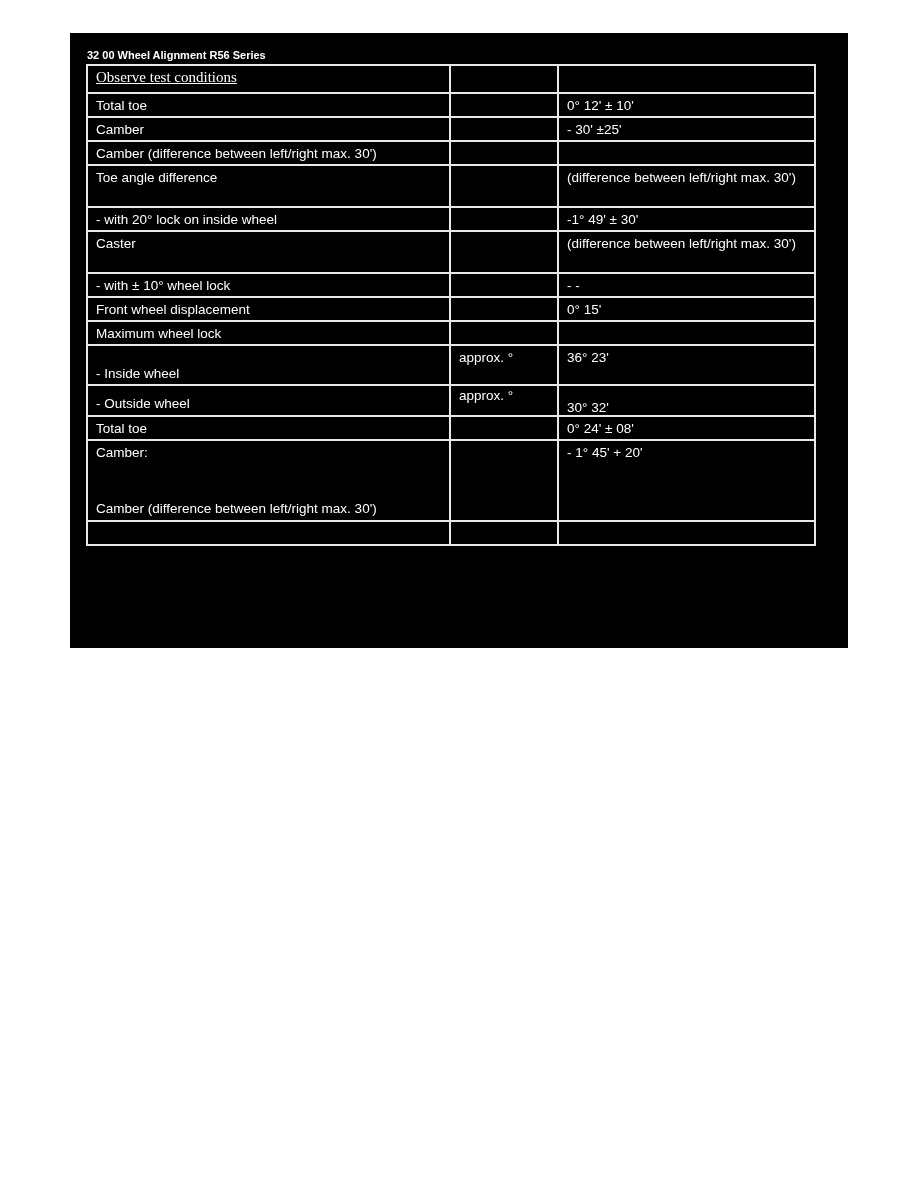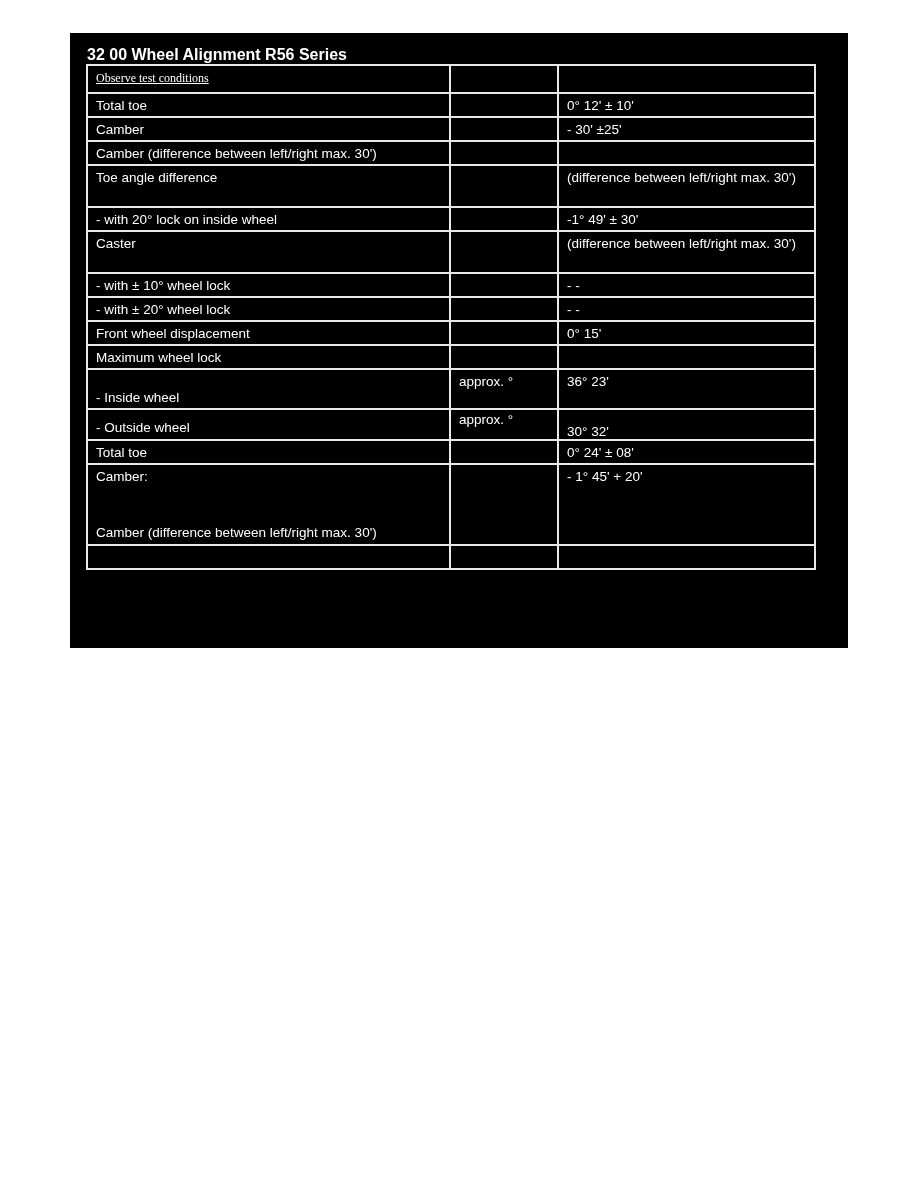--- a/index.html
+++ b/index.html
@@ -4,39 +4,39 @@
 <style>
   html, body { margin: 0; padding: 0; background: #ffffff; }
   body { width: 918px; height: 1188px; position: relative; overflow: hidden; }
   .panel {
     position: absolute; left: 70px; top: 33px; width: 778px; height: 615px;
     background: #000000;
   }
   .title {
     position: absolute; left: 17px; top: 13px;
     font-family: "Liberation Sans", sans-serif; font-weight: bold;
-    font-size: 16px; color: #ffffff; line-height: 18px; white-space: nowrap;
+    font-size: 11px; color: #ffffff; line-height: 18px; white-space: nowrap;
   }
   table.spec {
     position: absolute; left: 16px; top: 31px; width: 730px;
     border-collapse: collapse; table-layout: fixed;
     border: 2px solid #e8e8e8;
   }
   table.spec td {
     border: 2px solid #e8e8e8; color: #ffffff; vertical-align: top;
     font-family: "Liberation Sans", sans-serif; font-size: 13.5px;
     line-height: 15px; padding: 4px 8px 0 8px; overflow: hidden;
     white-space: nowrap;
   }
   table.spec td.wrap { white-space: normal; }
   td.c1 { width: 345px; }
   td.c2 { width: 90px; }
   td.c3 { }
   .serif-link {
-    font-family: "Liberation Serif", serif; font-size: 12px;
+    font-family: "Liberation Serif", serif; font-size: 15px;
     text-decoration: underline; color: #ffffff; text-align: right;
   }
   tr.h26 td { height: 22px; }
   tr.h22 td { height: 18px; }
   tr.h40 td { height: 36px; }
   tr.h79 td { height: 75px; }
   .lower { display: block; margin-top: 41px; }
 </style>
 </head>
 <body>
@@ -80,25 +80,20 @@
         <td class="c1">Caster</td>
         <td class="c2"></td>
         <td class="c3 wrap">(difference between left/right max. 30')</td>
       </tr>
       <tr class="h22">
         <td class="c1">- with ± 10° wheel lock</td>
         <td class="c2"></td>
         <td class="c3">- -</td>
       </tr>
       <tr class="h22">
-        <td class="c1">- with ± 20° wheel lock</td>
-        <td class="c2"></td>
-        <td class="c3">- -</td>
-      </tr>
-      <tr class="h22">
         <td class="c1">Front wheel displacement</td>
         <td class="c2"></td>
         <td class="c3">0° 15'</td>
       </tr>
       <tr class="h22">
         <td class="c1">Maximum wheel lock</td>
         <td class="c2"></td>
         <td class="c3"></td>
       </tr>
       <tr class="h22">

